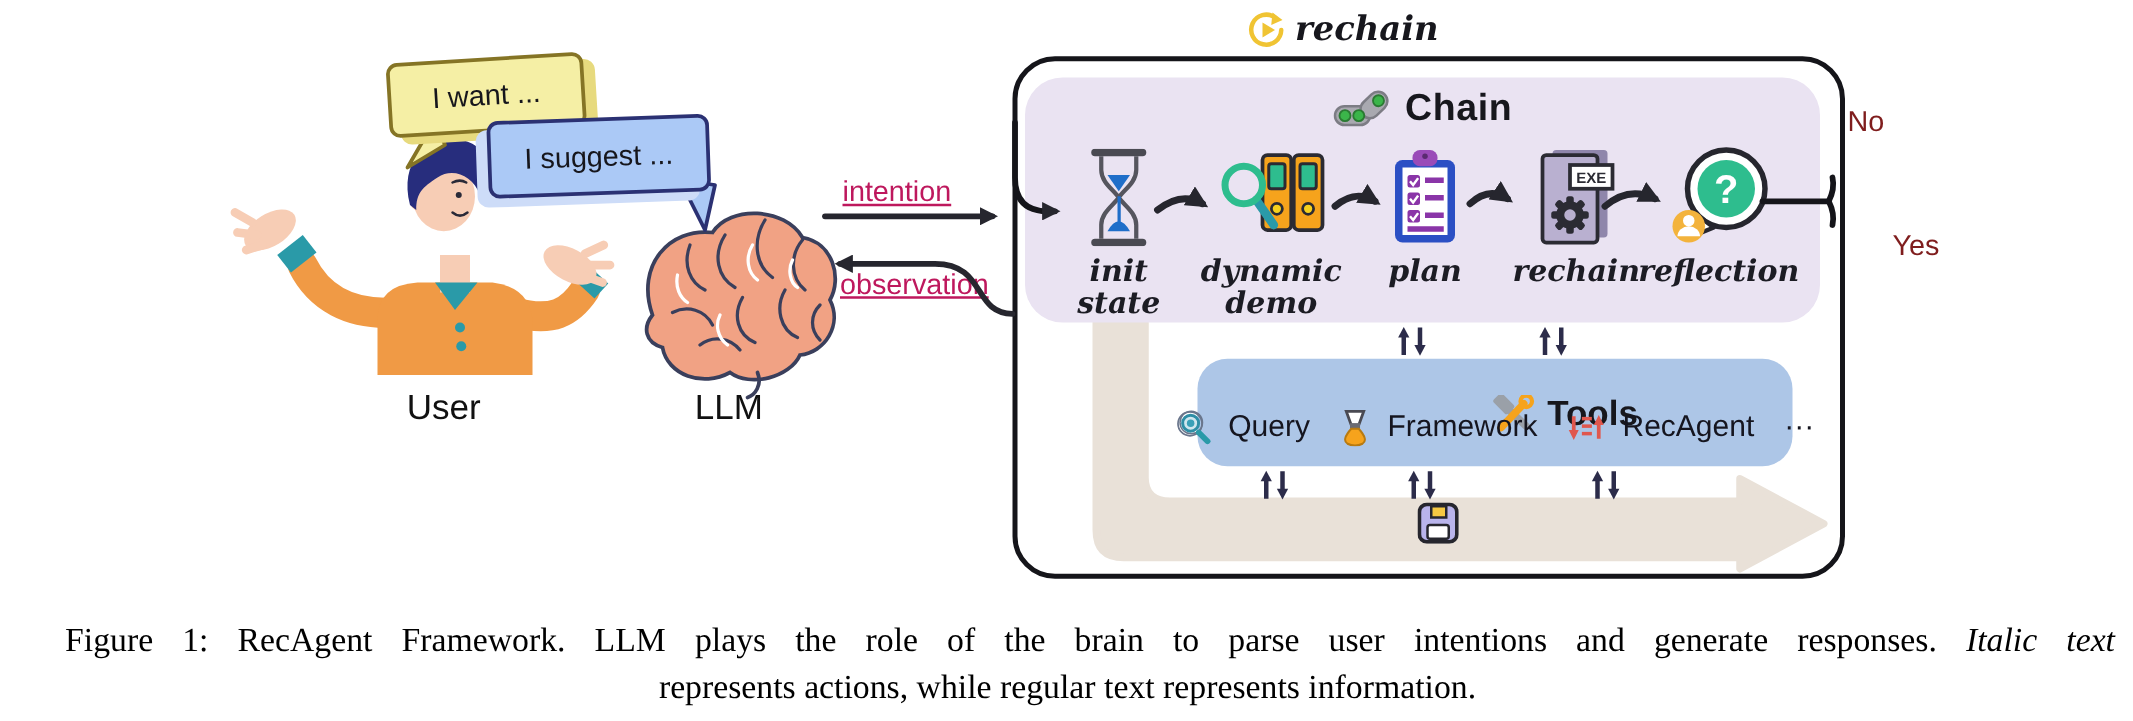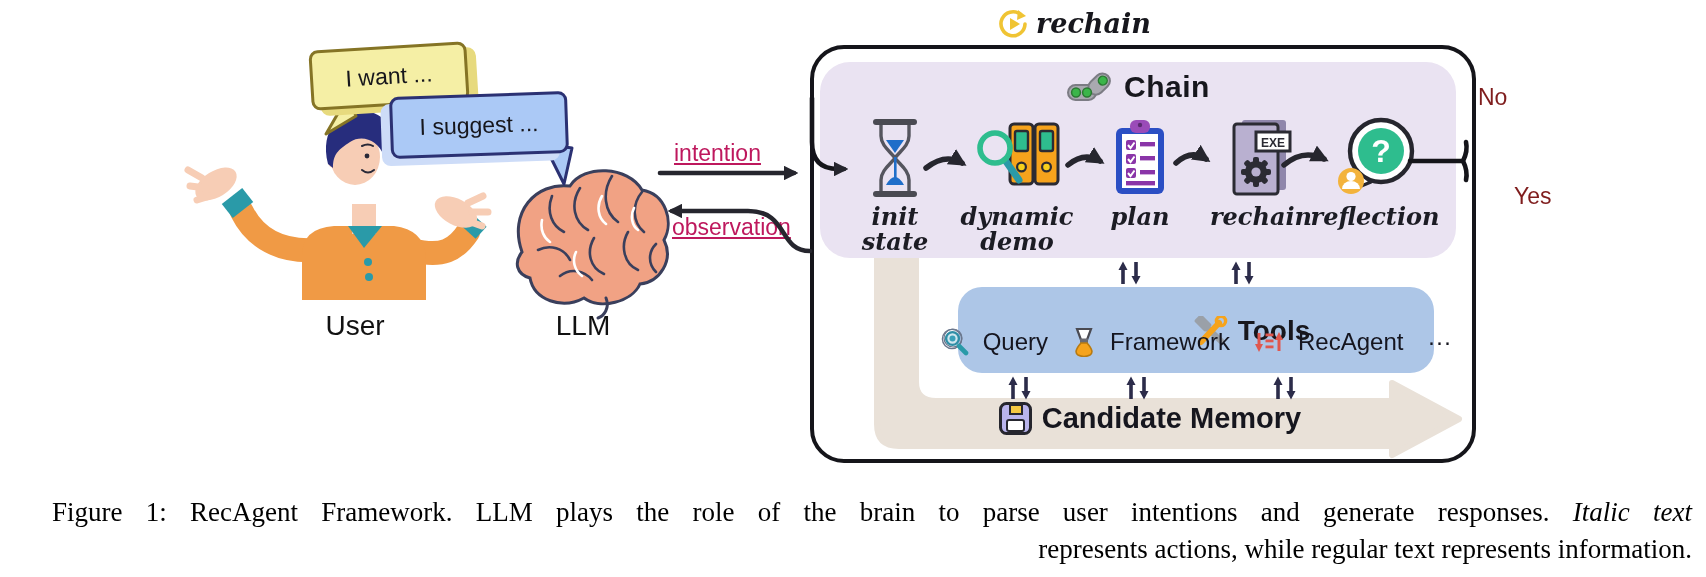--- a/index.html
+++ b/index.html
@@ -36,21 +36,21 @@
   .bubble-user{left:310px;top:46px;width:152px;height:54px;background:#f5efa5;border:3px solid #857425;
                transform:rotate(-3.5deg);box-shadow:9px 6px 0 #e7da7e;}
   .bubble-llm{left:390px;top:94px;width:172px;height:56px;background:#abc9f6;border:3px solid #2b3173;
               transform:rotate(-2deg);box-shadow:-9px 7px 0 #cddcf8;z-index:5;}
   .actor-label{font-size:28px;font-weight:400;text-align:center;z-index:4;color:#111;}
   .flow-label{font-size:23px;z-index:4;color:#be185d;text-decoration:underline;}
   
   .caption{left:16px;top:494px;width:1676px;z-index:4;font-family:"Liberation Serif",serif;
            font-size:27px;line-height:37px;color:#000;}
   .caption .l1{text-align:justify;text-align-last:justify;margin-left:36px;}
-  .caption .l2{text-align:right;}
+  .caption .l2{text-align:center;}
   .caption .it{font-style:italic;}
 </style>
 </head>
 <body>
 
 <div class="stage">
 
   <svg class="abs layer4" style="left:150px;top:100px;" width="530" height="220" viewBox="0 0 530 220">
 
     <g>
@@ -292,21 +292,20 @@
       <span>···</span>
     </div>
   </div>
 
   <div class="abs memory-row">
     <svg width="33" height="33" viewBox="0 0 33 33">
       <rect x="1.5" y="1.5" width="30" height="30" rx="6" fill="#b9b4ec" stroke="#26262e" stroke-width="3"></rect>
       <rect x="11" y="3" width="12" height="9" fill="#f5c842" stroke="#26262e" stroke-width="2"></rect>
       <rect x="8" y="18" width="17" height="11" rx="2" fill="#ffffff" stroke="#26262e" stroke-width="2"></rect>
     </svg>
-    <span class="memory-title">Candidate Memory</span>
   </div>
 
   <svg class="abs layer6" width="1706" height="460" viewBox="0 0 1706 460">
     <defs>
       <marker id="ah" viewBox="0 0 3 3" markerWidth="3.2" markerHeight="3.2" refX="2.1" refY="1.5" orient="auto" markerUnits="strokeWidth">
         <path d="M0,0 L3,1.5 L0,3 Z" fill="#26262e"></path>
       </marker>
       <g id="updown">
         <path d="M5,24 V7" stroke="#2c2c4a" stroke-width="3.6" fill="none"></path>
         <polygon points="0.5,10 5,1.5 9.5,10" fill="#2c2c4a"></polygon>

